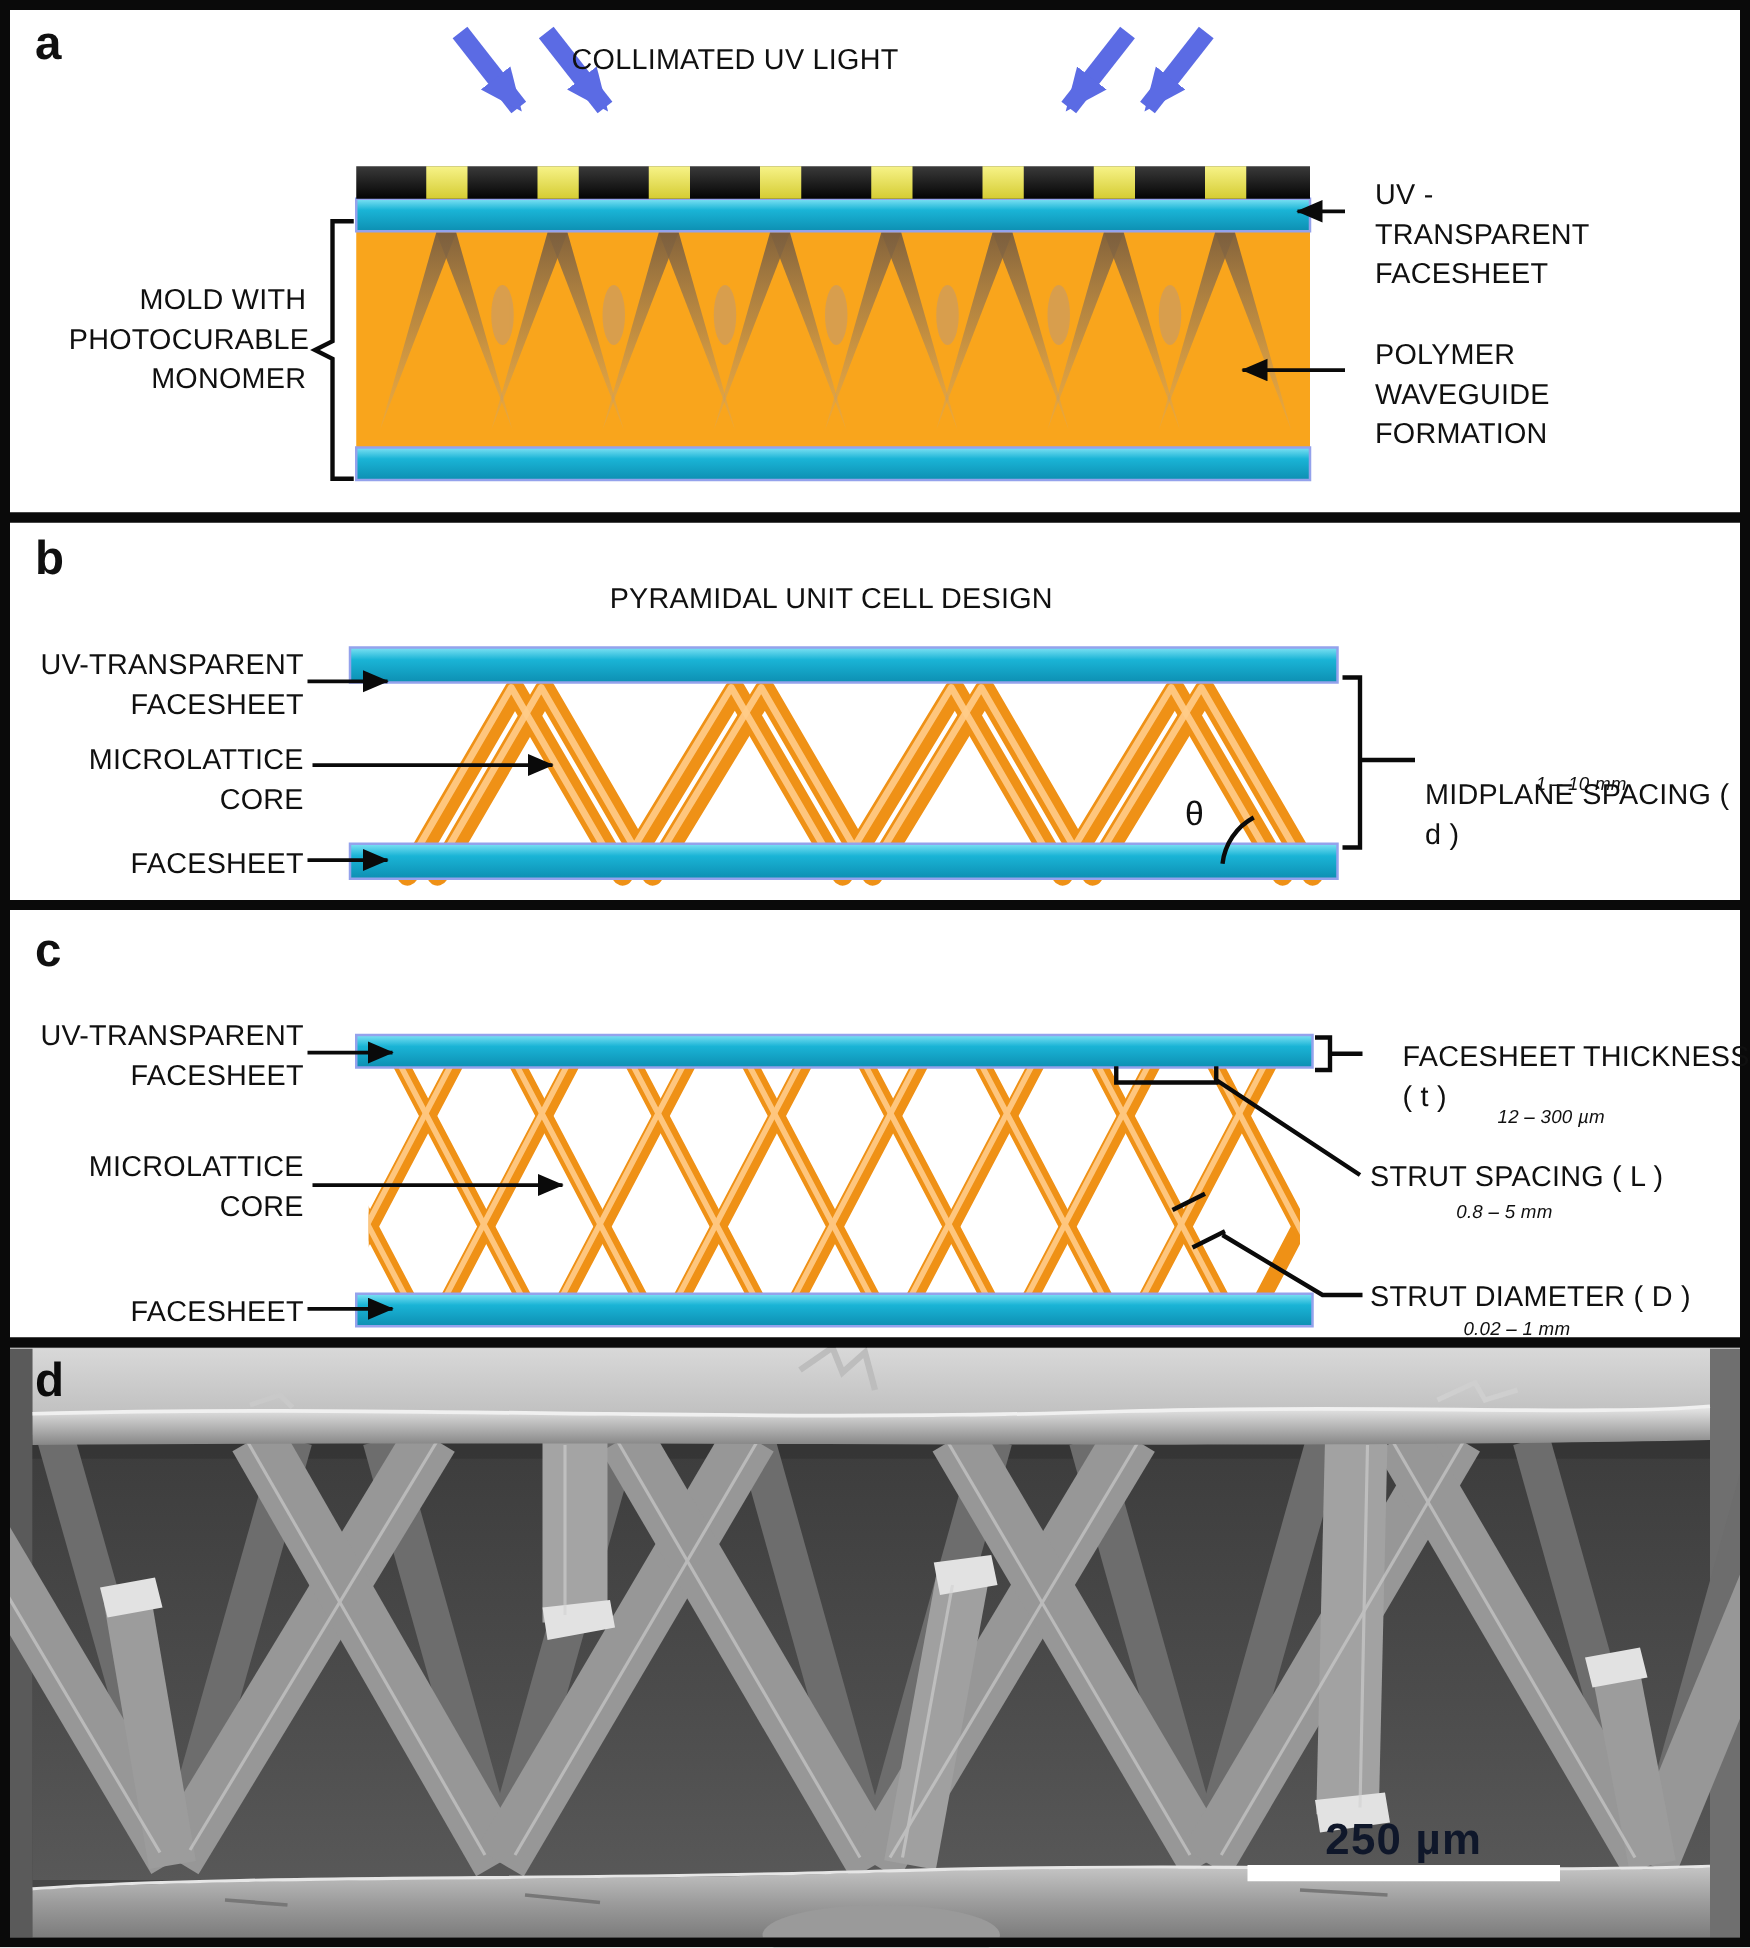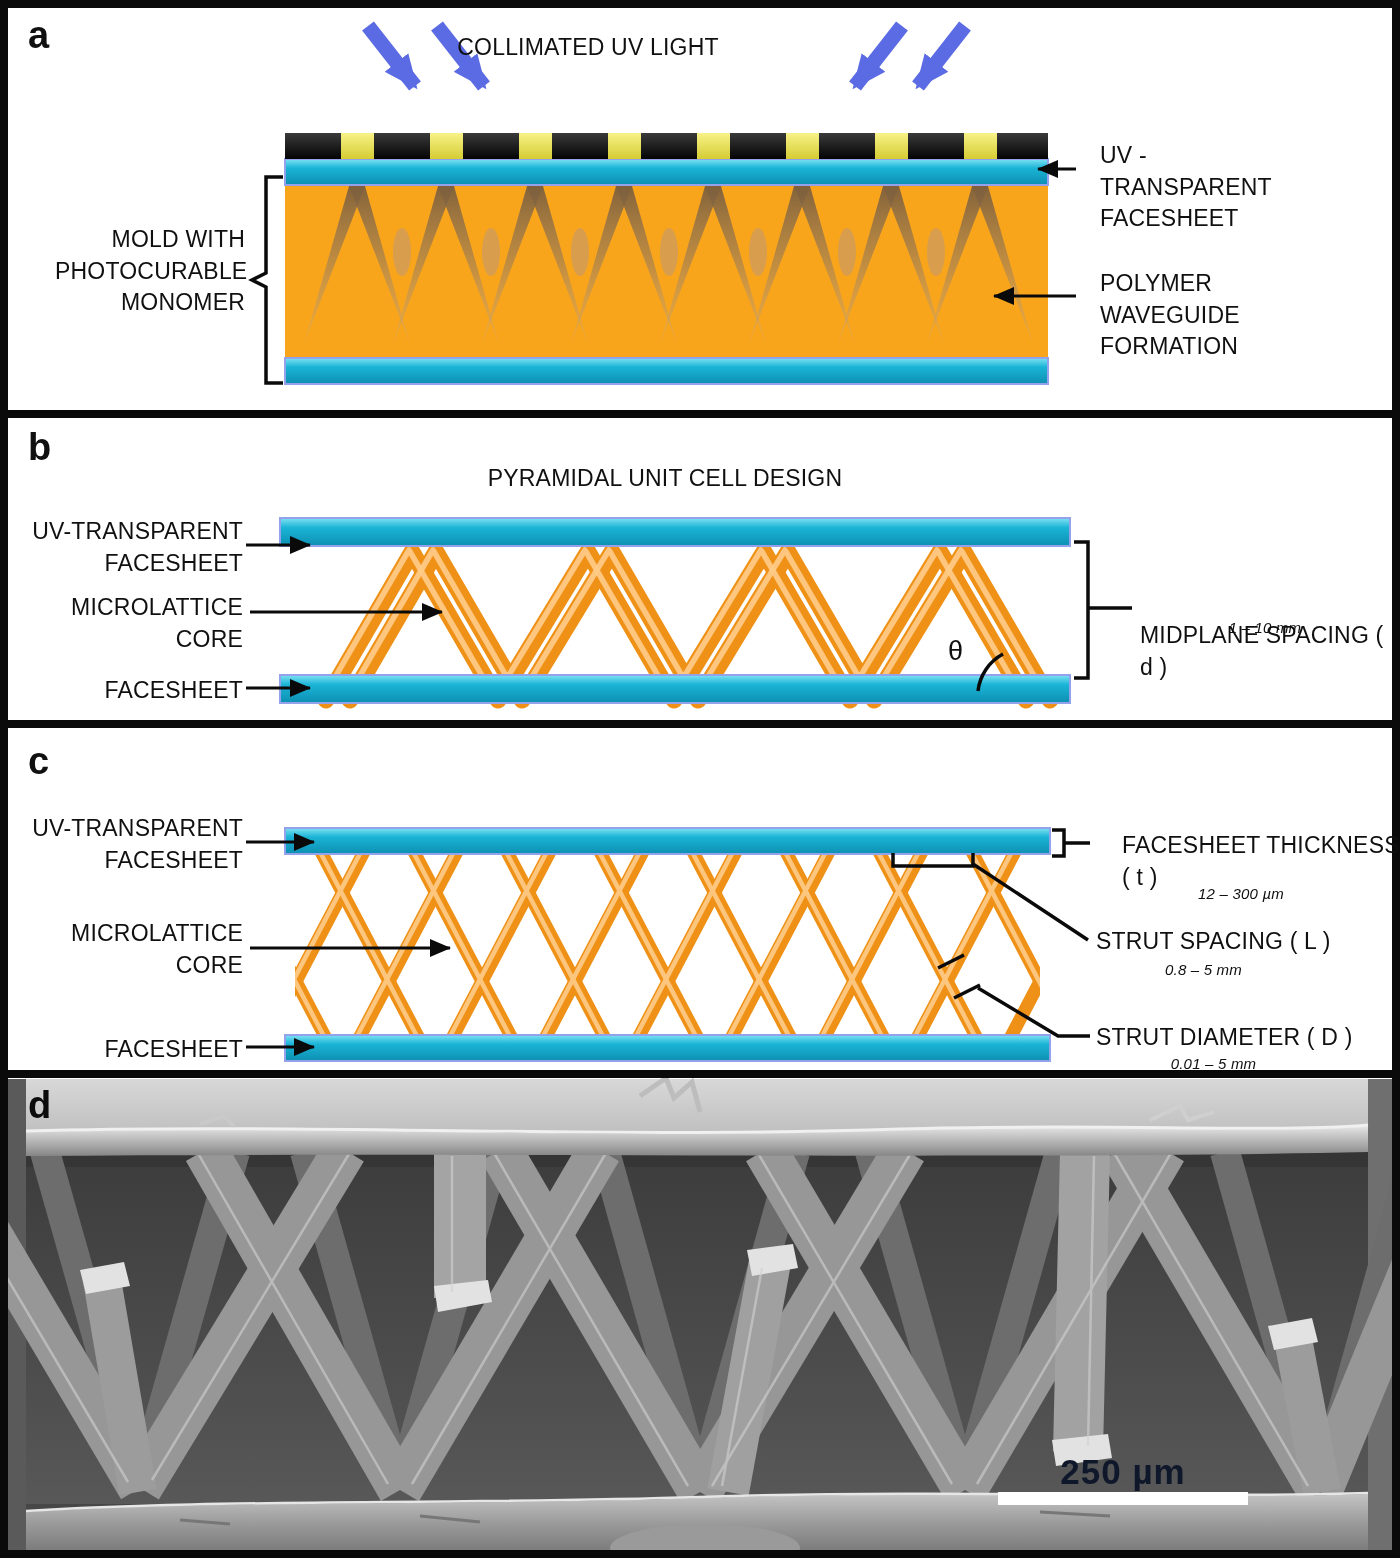--- a/index.html
+++ b/index.html
@@ -331,18 +331,18 @@
 <div class="lbl r" style="left:18px;top:813px;width:225px;">UV-TRANSPARENT
 FACESHEET</div>
 <div class="lbl r" style="left:18px;top:918px;width:225px;">MICROLATTICE
 CORE</div>
 <div class="lbl r" style="left:18px;top:1034px;width:225px;">FACESHEET</div>
 <div class="lbl" style="left:1096px;top:830px;margin-left:26px;">FACESHEET THICKNESS ( t )</div>
 <div class="lbl i c" style="left:1096px;top:884px;width:290px;">12 – 300 µm</div>
 <div class="lbl" style="left:1096px;top:926px;">STRUT SPACING ( L )</div>
 <div class="lbl i c" style="left:1096px;top:960px;width:215px;">0.8 – 5 mm</div>
 <div class="lbl" style="left:1096px;top:1022px;">STRUT DIAMETER ( D )</div>
-<div class="lbl i c" style="left:1096px;top:1054px;width:235px;">0.01 – 5 mm</div>
+<div class="lbl i c" style="left:1096px;top:1054px;width:235px;">0.02 – 1 mm</div>
 
 <div class="lbl plet sem-letter" style="left:28px;top:1086px;">d</div>
 <div class="lbl c scalebar-text" style="left:988px;top:1448px;width:270px;">250 µm</div>
 
 </div>
 
 </body></html>

